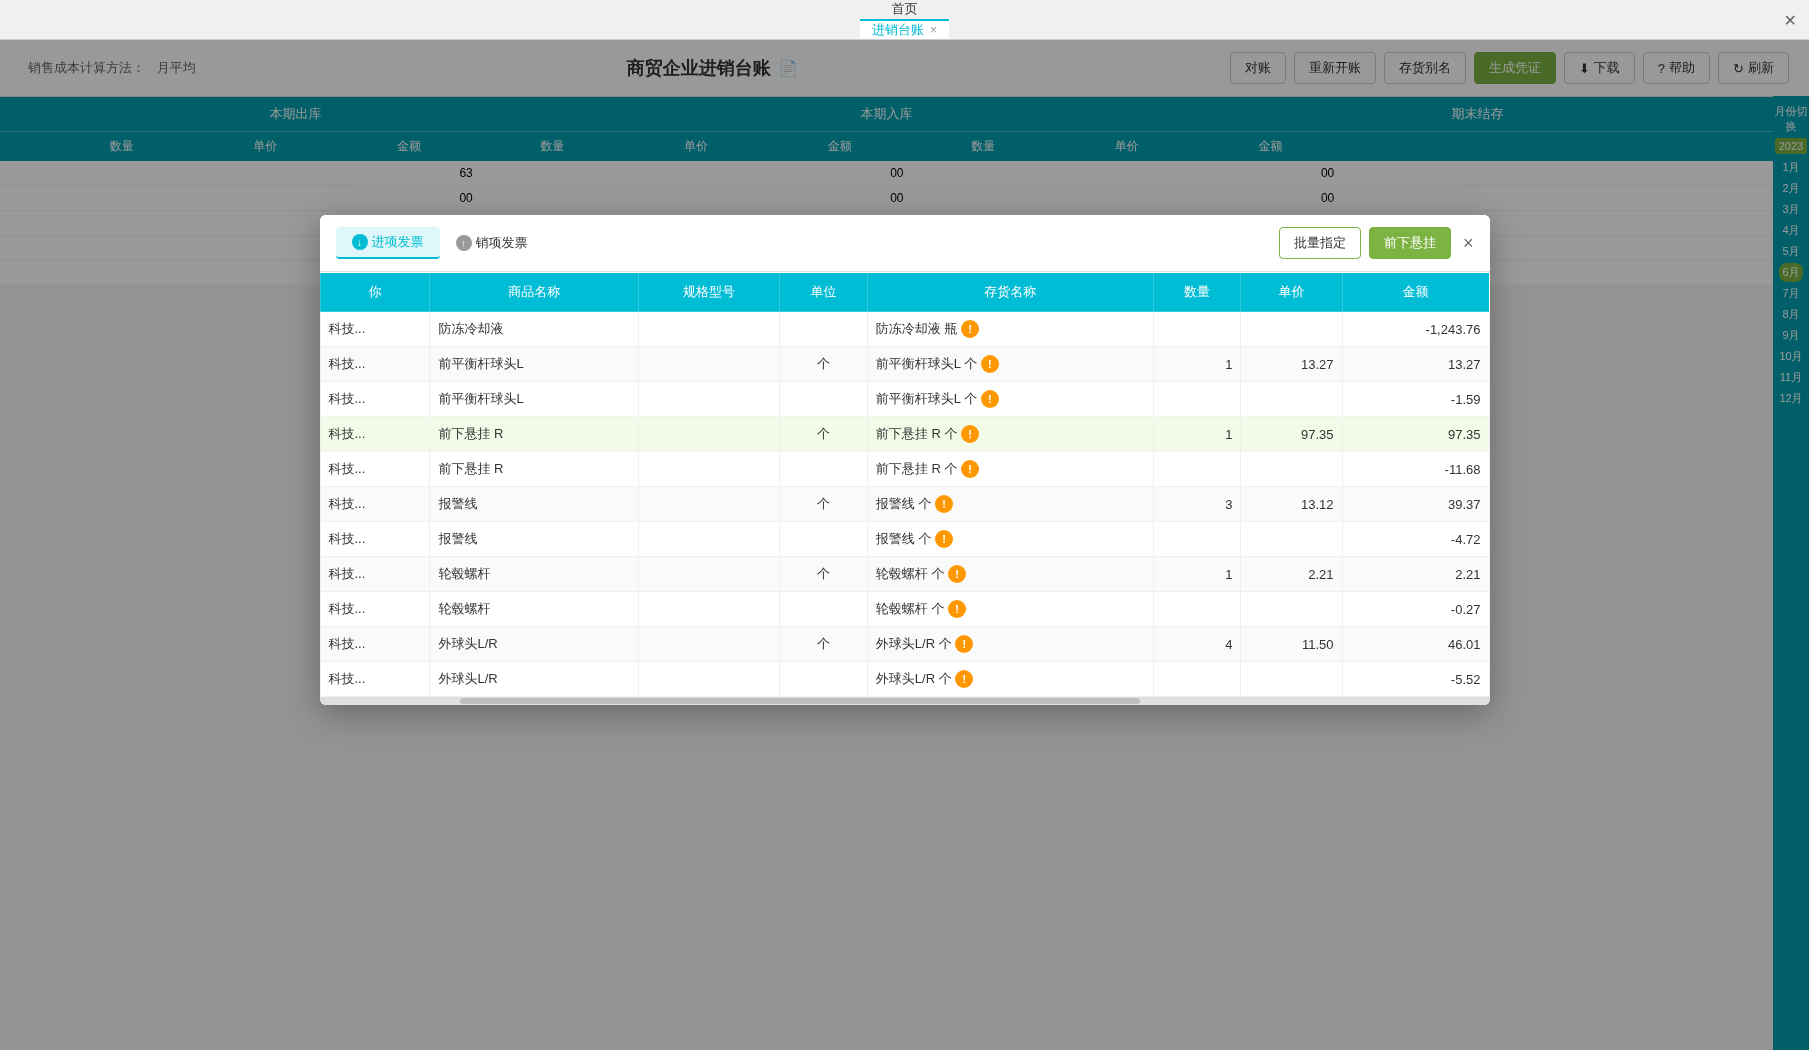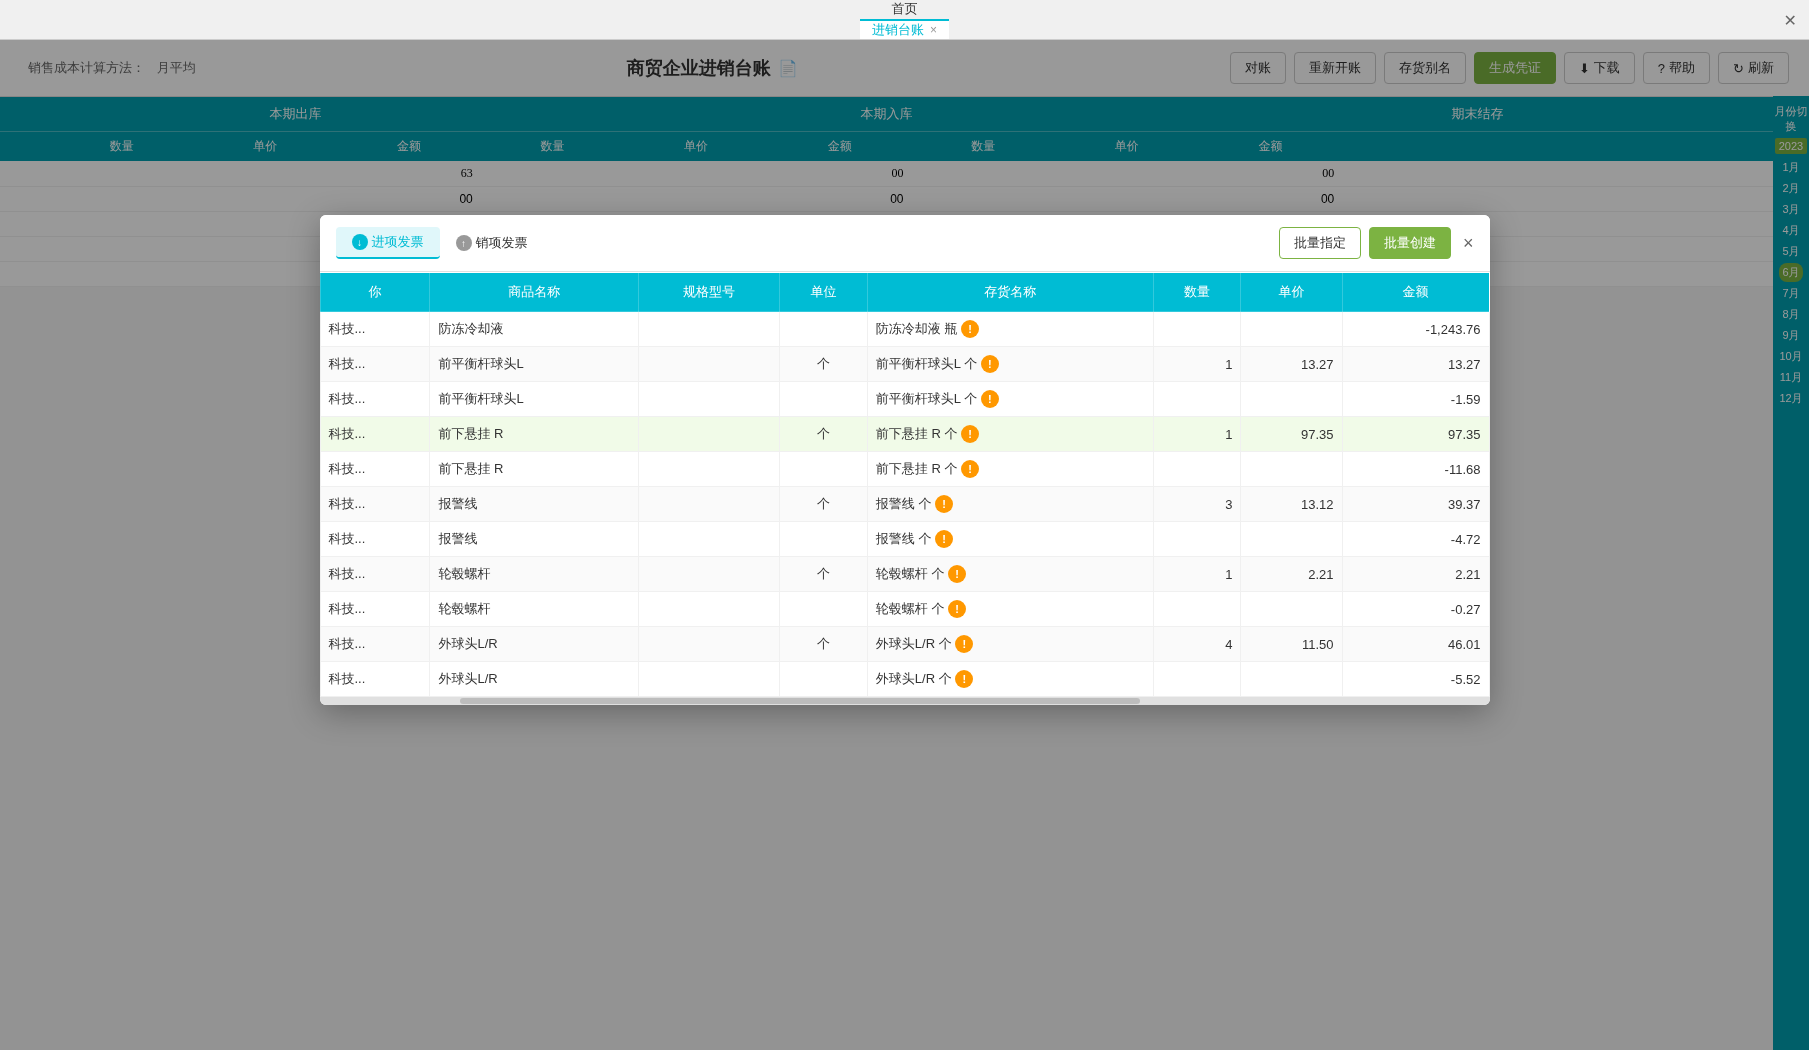--- a/index.html
+++ b/index.html
@@ -383,21 +383,21 @@
     <div>数量</div>
     <div>单价</div>
     <div>金额</div>
     <div></div>
     <div></div>
     <div></div>
     <div></div>
   </div>
 
   <div style="background:#fff;">
-    <div style="display:grid; grid-template-columns: 50px repeat(12,1fr) 36px; padding:5px 0; border-bottom:1px solid #f0f0f0; font-size:12px;font-family:Liberation Serif, serif;">
+    <div style="display:grid; grid-template-columns: 50px repeat(12,1fr) 36px; padding:5px 0; border-bottom:1px solid #f0f0f0; font-size:12px;">
       <div style="text-align:left; padding-left:8px;"></div>
       <div style="text-align:right; padding-right:8px;"></div>
       <div style="text-align:right; padding-right:8px;"></div>
       <div style="text-align:right; padding-right:8px;">63</div>
       <div style="text-align:right; padding-right:8px;"></div>
       <div style="text-align:right; padding-right:8px;"></div>
       <div style="text-align:right; padding-right:8px;">00</div>
       <div style="text-align:right; padding-right:8px;"></div>
       <div style="text-align:right; padding-right:8px;"></div>
       <div style="text-align:right; padding-right:8px;">00</div>
@@ -499,21 +499,21 @@
       <div class="modal-tab active">
         <span class="modal-tab-icon cyan">↓</span>
         <span>进项发票</span>
       </div>
       <div class="modal-tab">
         <span class="modal-tab-icon gray">↑</span>
         <span>销项发票</span>
       </div>
       <div class="modal-header-actions">
         <button class="btn" style="background:#fff; border:1px solid #7cb342; color:#333;">批量指定</button>
-        <button class="btn btn-primary">批量创建</button>
+        <button class="btn btn-primary">前下悬挂</button>
       </div>
       <span class="modal-close">×</span>
     </div>
 
     <div style="overflow-x: hidden; max-height: 480px; overflow-y: auto;">
       <table class="modal-table">
         <thead>
           <tr>
             <th>你</th>
             <th>商品名称</th>

